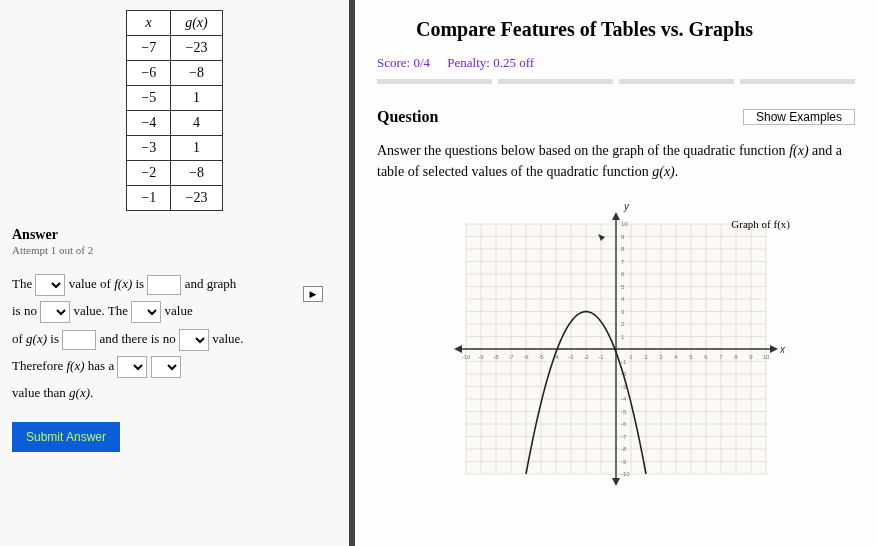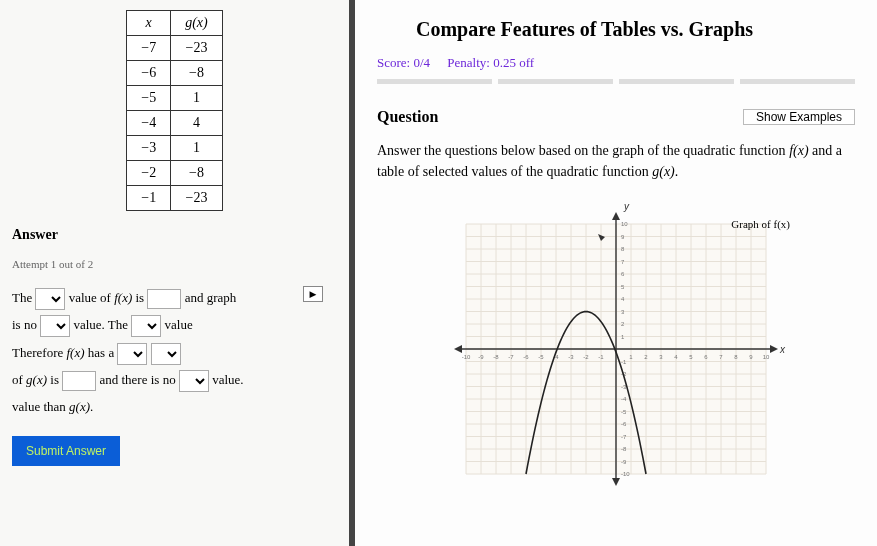--- a/index.html
+++ b/index.html
@@ -3,21 +3,21 @@
 <meta charset="utf-8">
 <style>
 * { box-sizing: border-box; margin: 0; padding: 0; }
 body { font-family: Georgia, 'Times New Roman', serif; background: #f5f5f5; width: 877px; height: 546px; overflow: hidden; display: flex; }
 .left-panel { width: 355px; height: 546px; background: #f8f8f6; border-right: 6px solid #444; position: relative; overflow-y: auto; padding: 10px 12px; }
 .right-panel { flex: 1; height: 546px; background: #fdfdfd; overflow-y: auto; padding: 18px 22px; position: relative; }
 .data-table { border-collapse: collapse; margin: 0 auto 16px; background: #fff; }
 .data-table td, .data-table th { border: 1px solid #333; padding: 4px 14px; text-align: center; font-size: 14px; min-width: 40px; }
 .data-table th { font-weight: normal; font-style: italic; }
 .answer-section { margin-top: 8px; }
-.answer-title { font-size: 14px; font-weight: bold; margin-bottom: 15px; }
+.answer-title { font-size: 14px; font-weight: bold; margin-bottom: 1px; }
 .attempt { font-size: 11px; color: #666; margin-bottom: 14px; }
 .fill-line { font-size: 13px; line-height: 2.1; font-family: Georgia, serif; }
 .fill-line select, .fill-line input { border: 1px solid #aaa; background: #fff; font-size: 12px; padding: 2px 4px; vertical-align: middle; }
 .fill-line select { min-width: 24px; height: 22px; }
 .fill-line input { width: 34px; height: 20px; }
 .submit-btn { background: #0b5ed7; color: #bef264; border: none; padding: 8px 14px; font-size: 12px; margin-top: 16px; cursor: pointer; }
 .title { font-size: 20px; font-weight: bold; font-family: Georgia, serif; margin-bottom: 14px; margin-left: 39px; }
 .score-bar { font-size: 13px; color: #6d28d9; margin-bottom: 8px; }
 .score-bar .penalty { margin-left: 14px; }
 .progress-bars { display: flex; gap: 6px; margin-bottom: 24px; }
@@ -91,35 +91,35 @@
 
     <div class="fill-line">
       <span>is no </span>
       <select></select>
       <span> value. The </span>
       <select></select>
       <span> value</span>
     </div>
 
     <div class="fill-line">
-      <span>Therefore </span>
-      <span class="fx">f(x)</span>
-      <span> has a </span>
-      <select></select>
-      <select></select>
-    </div>
-
-    <div class="fill-line">
       <span>of </span>
       <span class="fx">g(x)</span>
       <span> is </span>
       <input type="text" style="">
       <span> and there is no </span>
       <select></select>
       <span> value.</span>
+    </div>
+
+    <div class="fill-line">
+      <span>Therefore </span>
+      <span class="fx">f(x)</span>
+      <span> has a </span>
+      <select></select>
+      <select></select>
     </div>
 
     <div class="fill-line">
       <span>value than </span>
       <span class="fx">g(x)</span><span>.</span>
     </div>
 
     <button class="submit-btn">Submit Answer</button>
   </div>
 </div>

